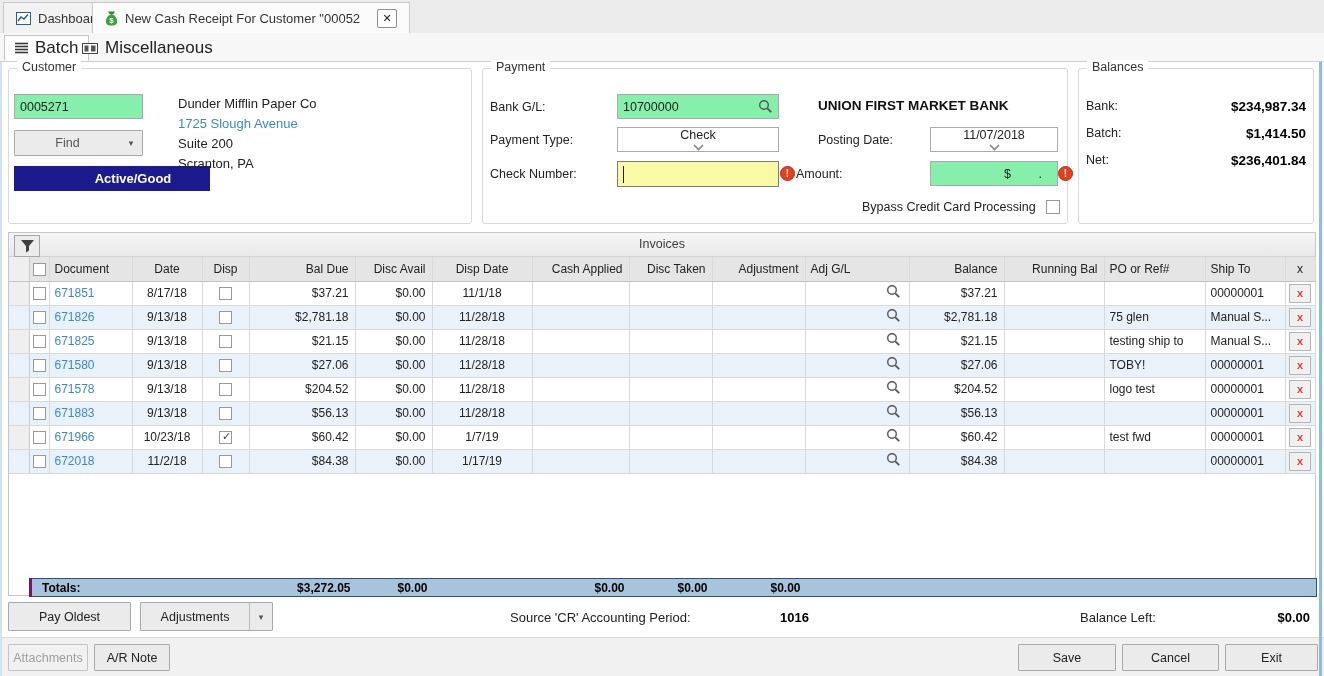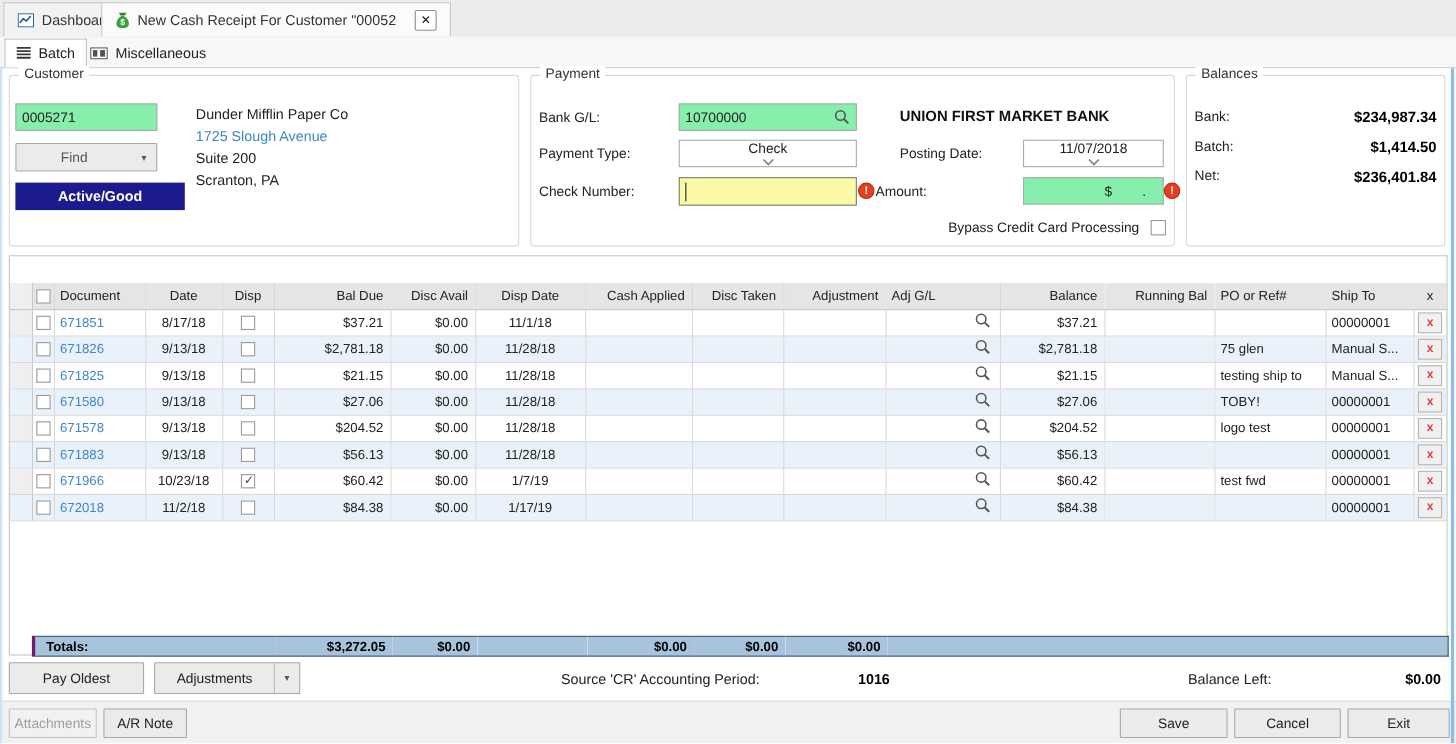--- a/index.html
+++ b/index.html
@@ -15,21 +15,21 @@
   .doc-tab{position:absolute;top:2px;height:31px;display:flex;align-items:center;gap:7px;
            padding:0 12px;box-sizing:border-box;border:1px solid #c8c8c8;border-bottom:none;background:#f2f2f2;}
   .doc-tab.active{background:#fbfbfb;}
   .doc-tab .title{font-size:13px;color:#333;white-space:nowrap;}
   .tab-close{width:18px;height:17px;margin-left:10px;border:1px solid #8d8d8d;border-radius:2px;background:#fff;
              display:flex;align-items:center;justify-content:center;font-size:11px;font-weight:bold;color:#222;cursor:default;}
   
   .sub-tabbar{position:absolute;left:0;top:33px;width:100%;height:28px;background:#f7f7f7;border-bottom:1px solid #d0d0d0;}
   .sub-tab{position:absolute;top:2px;height:26px;display:flex;align-items:center;gap:7px;padding:0 10px;box-sizing:border-box;}
   .sub-tab.active{background:#fff;border:1px solid #c4c4c4;border-bottom:1px solid #fff;}
-  .sub-tab .lbl{font-size:13px;color:#222;}
+  .sub-tab .lbl{font-size:17px;color:#222;}
 
   
   .icon{display:inline-block;line-height:0;}
   .warn{width:15px;height:15px;border-radius:50%;background:#e2401e;border:1px solid #b53010;color:#fff;
         font-size:10px;font-weight:bold;display:flex;align-items:center;justify-content:center;line-height:1;box-sizing:border-box;}
 
   
   .groupbox{position:absolute;border:1px solid #d9d9d9;border-radius:3px;background:#fff;}
   .legend{position:absolute;top:-9px;left:8px;background:#fff;padding:0 5px;font-size:12.5px;color:#333;}
 
@@ -147,21 +147,21 @@
     <span class="legend">Customer</span>
   </div>
   <div class="field" style="left:14px;top:94px;width:129px;height:25px;">
     <span>0005271</span>
   </div>
   <div class="btn" style="position:absolute;left:14px;top:130px;width:129px;height:26px;color:#555;justify-content:flex-start;padding:0;">
     <span style="flex:1;text-align:center;">Find</span>
     <span class="split-arrow" style="border-left:none;">▾</span>
   </div>
   <div style="position:absolute;left:14px;top:166px;width:154px;height:25px;background:#1b1b8e;color:#fff;
-              font-weight:bold;font-size:13px;display:flex;align-items:center;justify-content:center;">Active/Good</div>
+              font-weight:bold;font-size:13px;display:flex;align-items:center;justify-content:center;padding-left:42px;">Active/Good</div>
   <div class="label" style="left:178px;top:96px;font-size:13px;">Dunder Mifflin Paper Co</div>
   <div class="label" style="left:178px;top:116px;font-size:13px;color:#3f87c9;cursor:pointer;">1725 Slough Avenue</div>
   <div class="label" style="left:178px;top:136px;font-size:13px;">Suite 200</div>
   <div class="label" style="left:178px;top:156px;font-size:13px;">Scranton, PA</div>
 
   <div class="groupbox" style="left:482px;top:68px;width:584px;height:154px;">
     <span class="legend">Payment</span>
   </div>
   <div class="label" style="left:490px;top:100px;">Bank G/L:</div>
   <div class="field" style="left:617px;top:94px;width:162px;height:25px;justify-content:space-between;">
@@ -214,20 +214,30 @@
     <span class="legend">Balances</span>
   </div>
   <div class="label" style="left:1086px;top:99px;">Bank:</div>
   <div class="label bold" style="left:1086px;top:99px;width:220px;text-align:right;font-size:13.5px;color:#000;">$234,987.34</div>
   <div class="label" style="left:1086px;top:126px;">Batch:</div>
   <div class="label bold" style="left:1086px;top:126px;width:220px;text-align:right;font-size:13.5px;color:#000;">$1,414.50</div>
   <div class="label" style="left:1086px;top:153px;">Net:</div>
   <div class="label bold" style="left:1086px;top:153px;width:220px;text-align:right;font-size:13.5px;color:#000;">$236,401.84</div>
 
   <div class="grid-box">
+    <div class="grid-caption">
+      <span class="filter-btn">
+        <span class="icon">
+          <svg width="15" height="14" viewBox="0 0 15 14">
+              <path d="M1 1 L14 1 L9 7 L9 11.5 L6 13.5 L6 7 Z" fill="#3f3f3f"></path>
+            </svg>
+        </span>
+      </span>
+      <span class="cap-text">Invoices</span>
+    </div>
 
     <table class="grid">
       <colgroup>
         <col style="width:20px">
           <col style="width:20px">
           <col style="width:83px">
           <col style="width:70px">
         <col style="width:47px">
           <col style="width:106px">
           <col style="width:77px">

